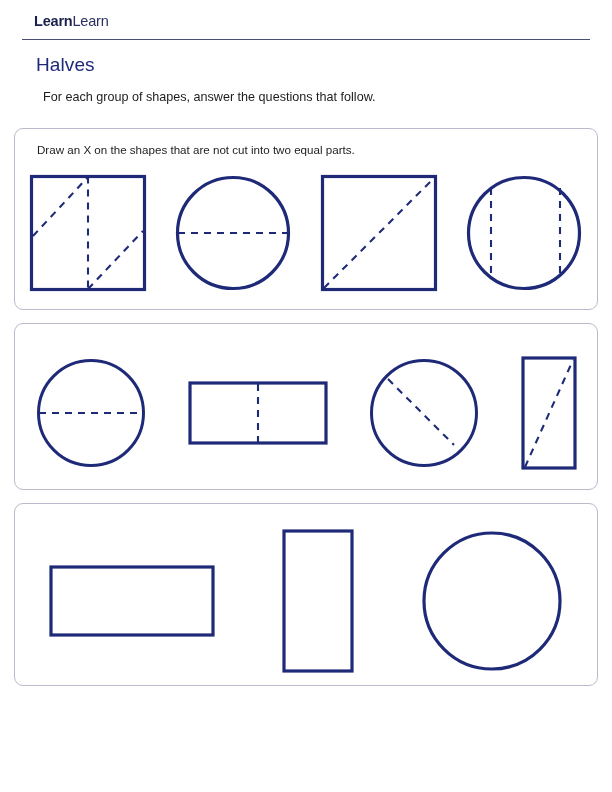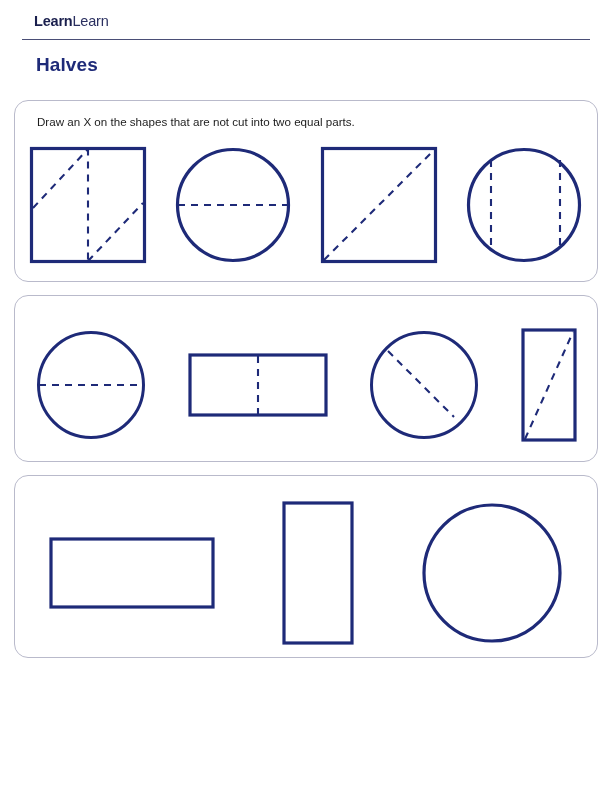--- a/index.html
+++ b/index.html
@@ -35,42 +35,42 @@
     height: 1.5px;
     background: #4a4e76;
   }
 
   
   .title-block {
     padding: 14px 0 0 36px;
   }
   .page-title {
     font-size: 19px;
-    font-weight: bold;
+    font-weight: normal;
     color: #1e2a78;
     letter-spacing: 0.1px;
     margin: 0;
     line-height: 1.2;
   }
   .subtitle {
     margin-top: 12px;
     font-size: 12.6px;
     color: #1c1c1c;
     line-height: 1.3;
     padding-left: 7px;
   }
 
   
   .cards {
     margin-top: 23px;
     padding: 0 14px;
   }
   .card {
     border: 1px solid #b9bacb;
-    border-radius: 14px;
+    border-radius: 9px;
     background: #ffffff;
     box-sizing: border-box;
     margin-bottom: 13px;
     padding: 13px 0 0 0;
   }
   .card-prompt {
     font-size: 11.6px;
     color: #1c1c1c;
     padding-left: 22px;
     line-height: 1.3;
@@ -98,20 +98,21 @@
 
 <div class="header">
   <div class="logo">
     <span class="logo-bold">Learn</span><span class="logo-light">Learn</span>
   </div>
 </div>
 <div class="header-rule"></div>
 
 <div class="title-block">
   <h1 class="page-title">Halves</h1>
+  <div class="subtitle">For each group of shapes, answer the questions that follow.</div>
 </div>
 
 <div class="cards">
 
   <div class="card card-1">
     <div class="card-prompt">Draw an X on the shapes that are not cut into two equal parts.</div>
     <div class="shape-row">
 
       <div class="shape-cell">
         <svg width="118" height="118" viewBox="0 0 118 118">

